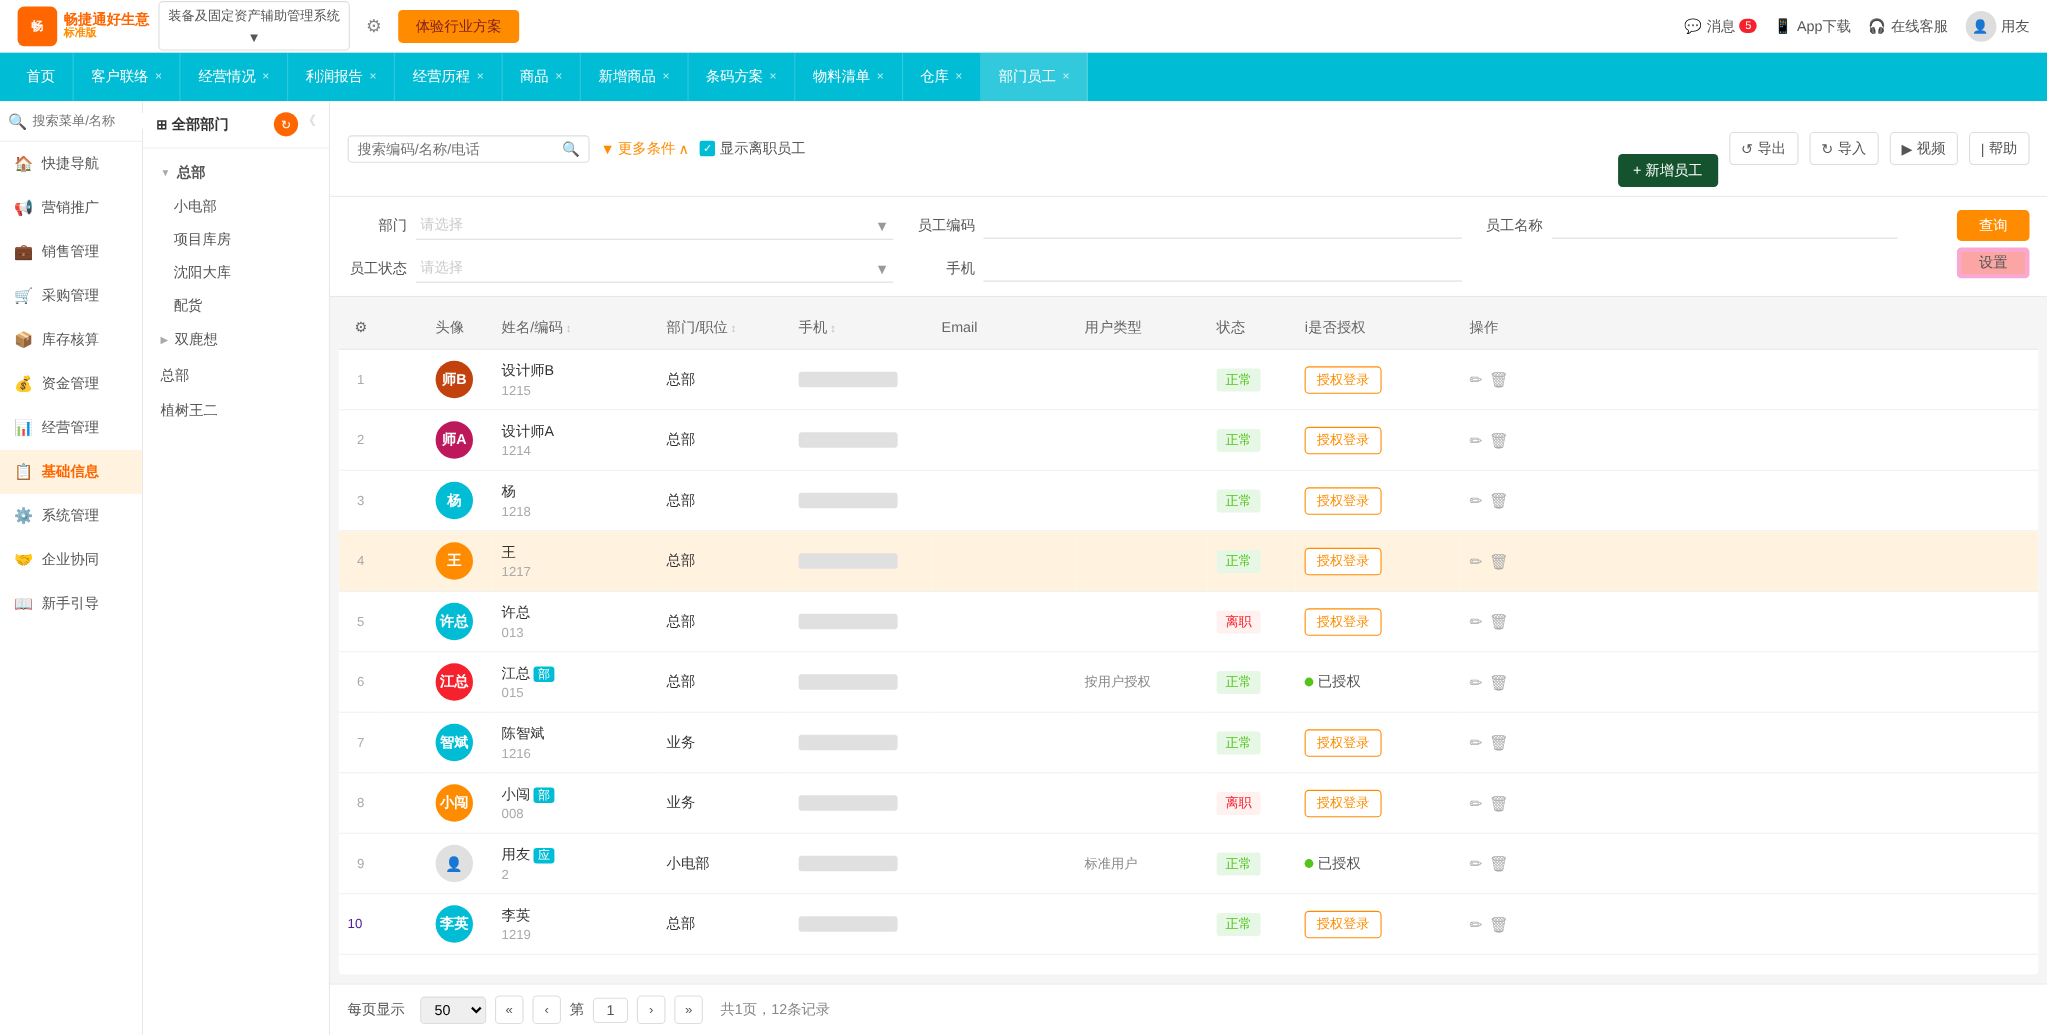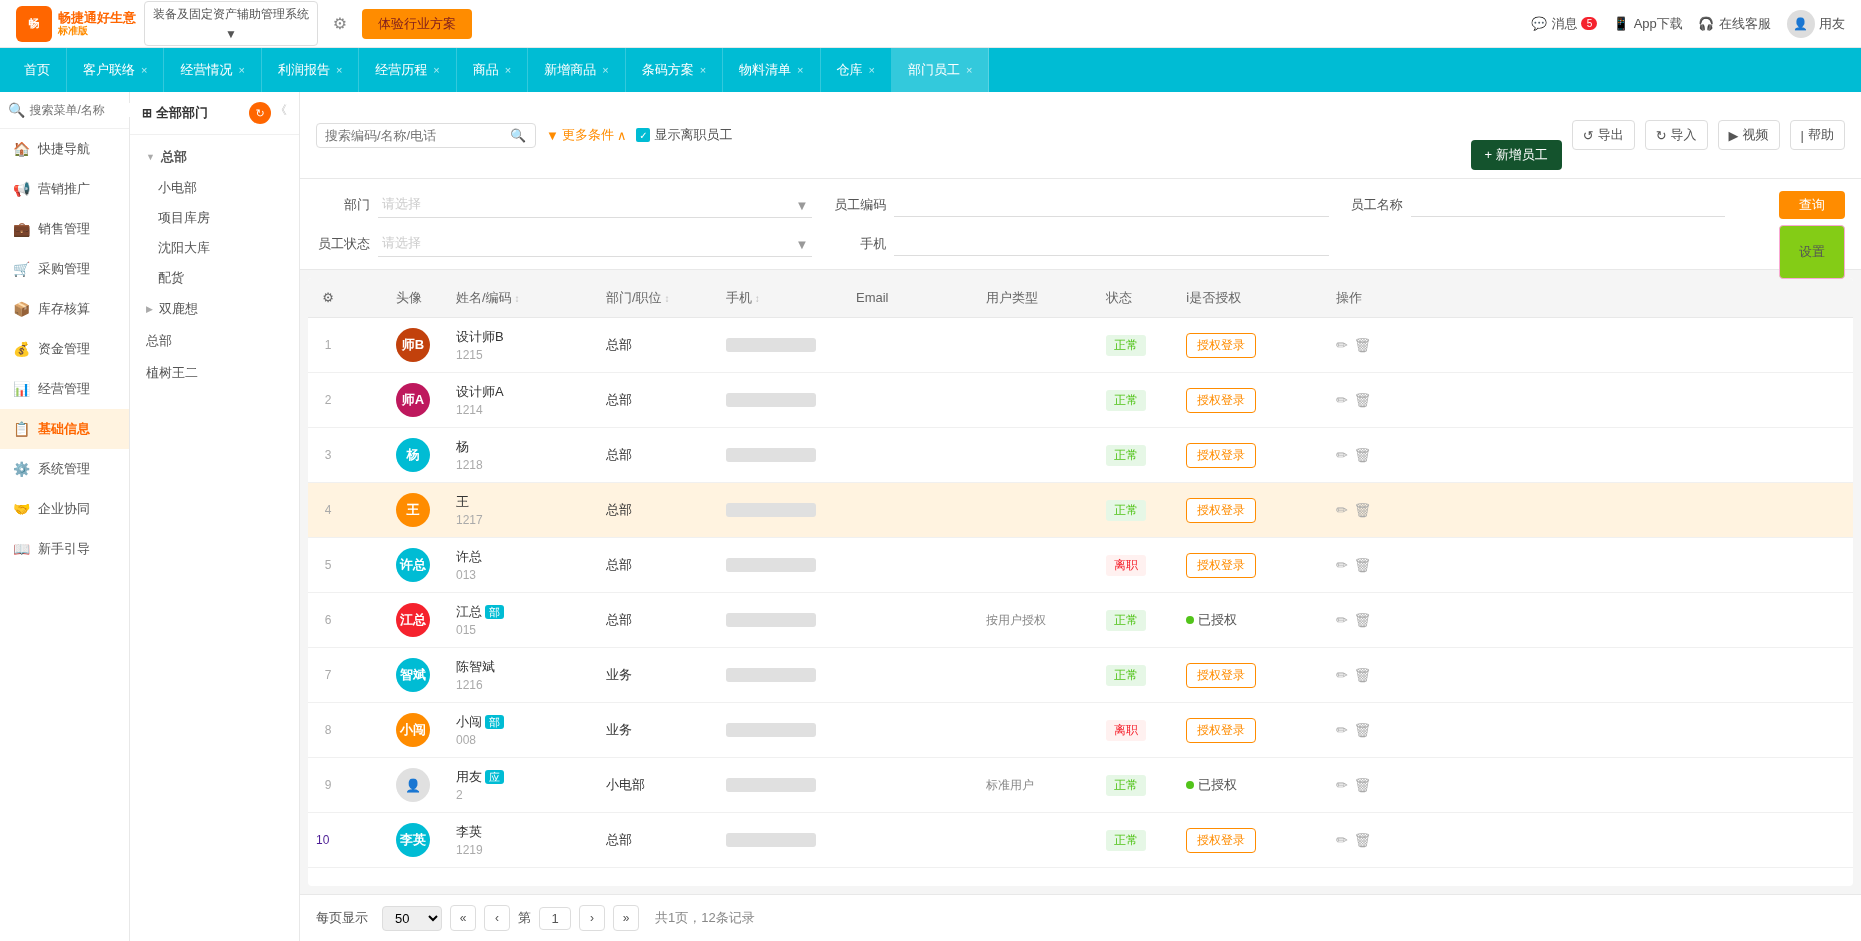--- a/index.html
+++ b/index.html
@@ -64,21 +64,21 @@
     .btn-outline { border: 1px solid #ddd; background: white; border-radius: 4px; padding: 5px 10px; font-size: 13px; color: #555; cursor: pointer; display: flex; align-items: center; gap: 4px; }
 
     
     .filter-form { background: white; padding: 12px 16px; border-bottom: 1px solid #e8e8e8; display: grid; grid-template-columns: 1fr 1fr 1fr; gap: 12px 20px; position: relative; }
     .filter-row { display: flex; align-items: center; gap: 8px; }
     .filter-label { font-size: 13px; color: #555; white-space: nowrap; min-width: 54px; text-align: right; }
     .filter-input { flex: 1; border: none; border-bottom: 1px solid #ddd; padding: 4px 0; font-size: 13px; outline: none; }
     .filter-select { flex: 1; border: none; border-bottom: 1px solid #ddd; padding: 4px 4px; font-size: 13px; color: #999; display: flex; align-items: flex-end; justify-content: space-between; cursor: pointer; }
     .filter-actions { position: absolute; right: 16px; top: 12px; display: flex; flex-direction: column; gap: 6px; }
     .btn-query { background: #ff8c00; color: white; border: none; border-radius: 4px; padding: 5px 20px; font-size: 13px; cursor: pointer; }
-    .btn-settings { background: #84cc16; color: #555; border: 1px solid #f9a8d4; border-radius: 4px; padding: 17px 16px; font-size: 13px; cursor: pointer; }
+    .btn-settings { background: #fca5a5; color: #555; border: 4px solid #f9a8d4; border-radius: 4px; padding: 1px 16px; font-size: 13px; cursor: pointer; }
 
     
     .table-wrap { flex: 1; overflow: auto; background: white; margin: 8px; border-radius: 4px; }
     table { width: 100%; border-collapse: collapse; font-size: 13px; }
     thead tr { background: #f5f5f5; border-bottom: 1px solid #e8e8e8; }
     thead th { padding: 10px 8px; text-align: left; font-weight: normal; color: #666; white-space: nowrap; border-bottom: 1px solid #e8e8e8; }
     tbody tr { border-bottom: 1px solid #f0f0f0; }
     tbody tr.highlighted { background: #fff3e0; }
     tbody td { padding: 10px 8px; color: #333; vertical-align: middle; }
     .avatar-circle { width: 34px; height: 34px; border-radius: 50%; display: flex; align-items: center; justify-content: center; color: white; font-size: 13px; font-weight: bold; flex-shrink: 0; }

